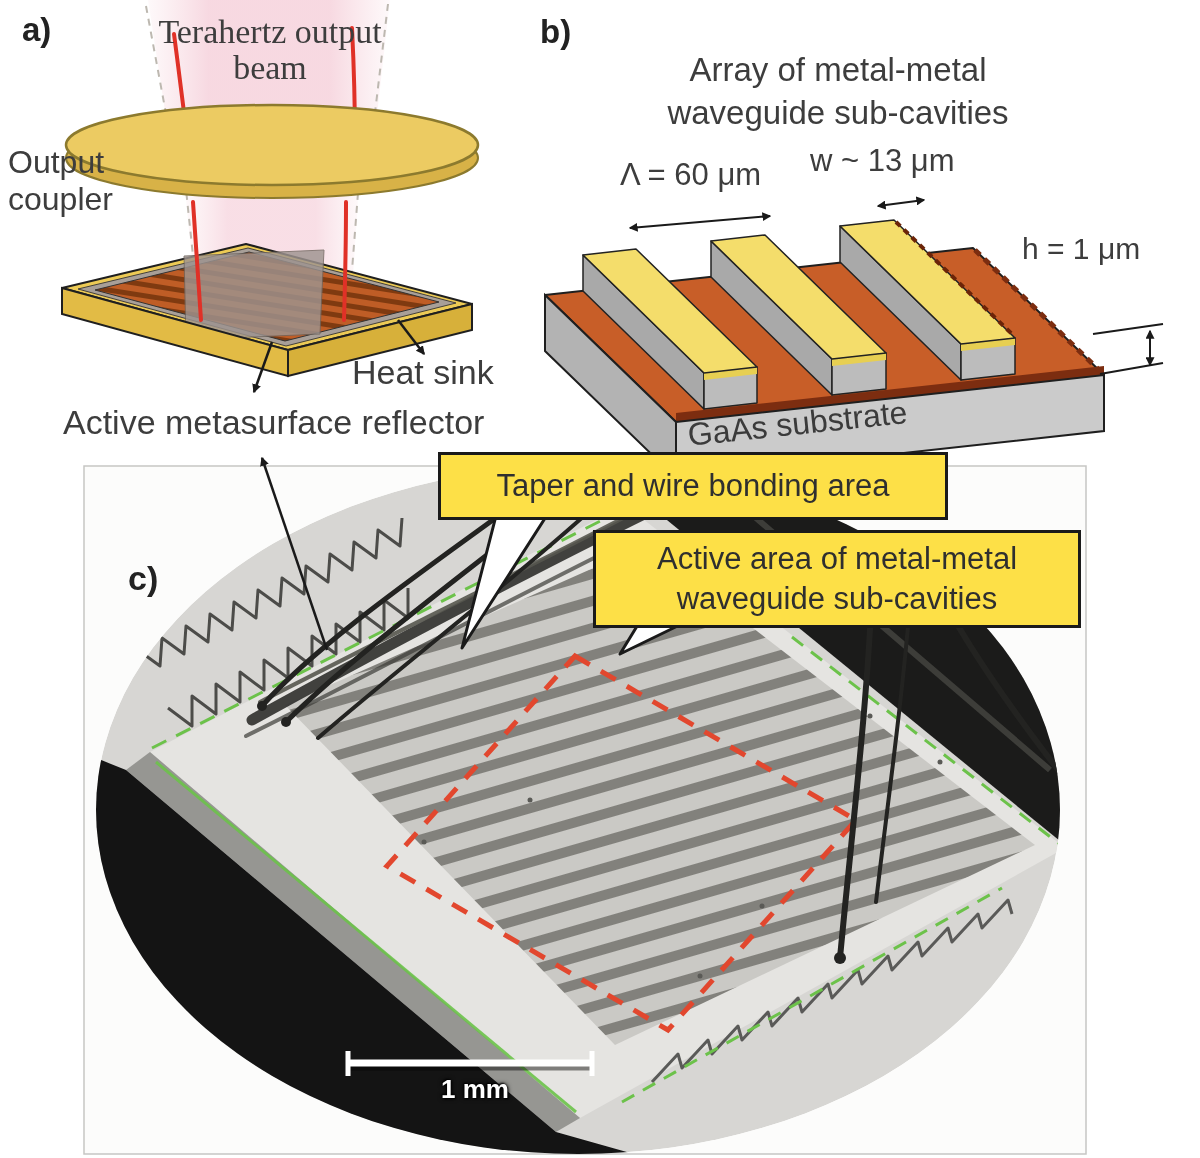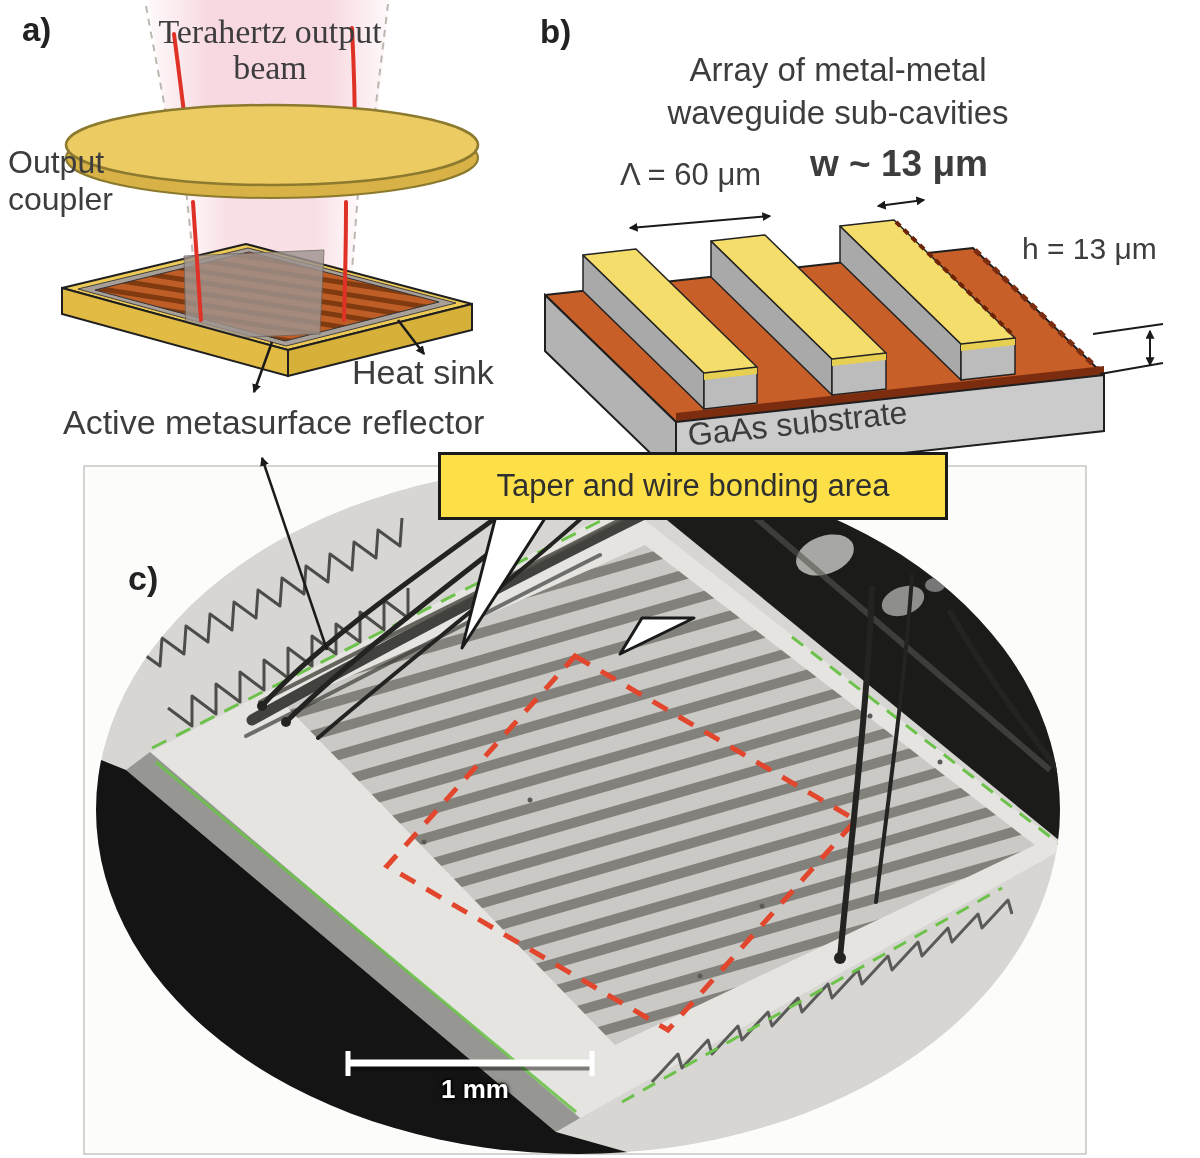--- a/index.html
+++ b/index.html
@@ -192,21 +192,22 @@
 
   <div class="lbl panel-letter" style="left:22px;top:12px;">a)</div>
   <div class="lbl" style="left:155px;top:14px;width:230px;text-align:center;font-size:34px;line-height:36px;font-family:Liberation Serif, serif;">Terahertz output beam</div>
   <div class="lbl" style="left:8px;top:144px;width:150px;font-size:32px;line-height:37px;">Output coupler</div>
   <div class="lbl" style="left:352px;top:354px;font-size:34px;">Heat sink</div>
   <div class="lbl" style="left:63px;top:404px;font-size:34px;">Active metasurface reflector</div>
 
   <div class="lbl panel-letter" style="left:540px;top:14px;">b)</div>
   <div class="lbl" style="left:618px;top:48px;width:440px;text-align:center;font-size:33px;line-height:43px;">Array of metal-metal waveguide sub-cavities</div>
   <div class="lbl" style="left:620px;top:158px;font-size:31px;">Λ = 60 μm</div>
-  <div class="lbl" style="left:810px;top:144px;font-size:37px;font-weight:bold;">w ~ 13 μm</div>
-  <div class="lbl" style="left:1022px;top:232px;font-size:30px;">h = 13 μm</div>
+  <div class="lbl" style="left:810px;top:144px;font-size:31px;">w ~ 13 μm</div>
+  <div class="lbl" style="left:1022px;top:232px;font-size:30px;">h = 1 μm</div>
   <div class="lbl" style="left:686px;top:418px;font-size:32px;color:#3b3b3b;transform:rotate(-6deg);transform-origin:left top;">GaAs substrate</div>
 
   <div class="lbl panel-letter" style="left:128px;top:560px;font-size:34px;">c)</div>
   <div class="callout" style="left:438px;top:452px;width:504px;height:62px;font-size:31px;">Taper and wire bonding area</div>
+  <div class="callout" style="left:593px;top:530px;width:482px;height:92px;font-size:31px;line-height:40px;">Active area of metal-metal waveguide sub-cavities</div>
   <div class="scalebar-text" style="left:405px;top:1074px;width:140px;">1 mm</div>
 
 </div>
 
 </body></html>

